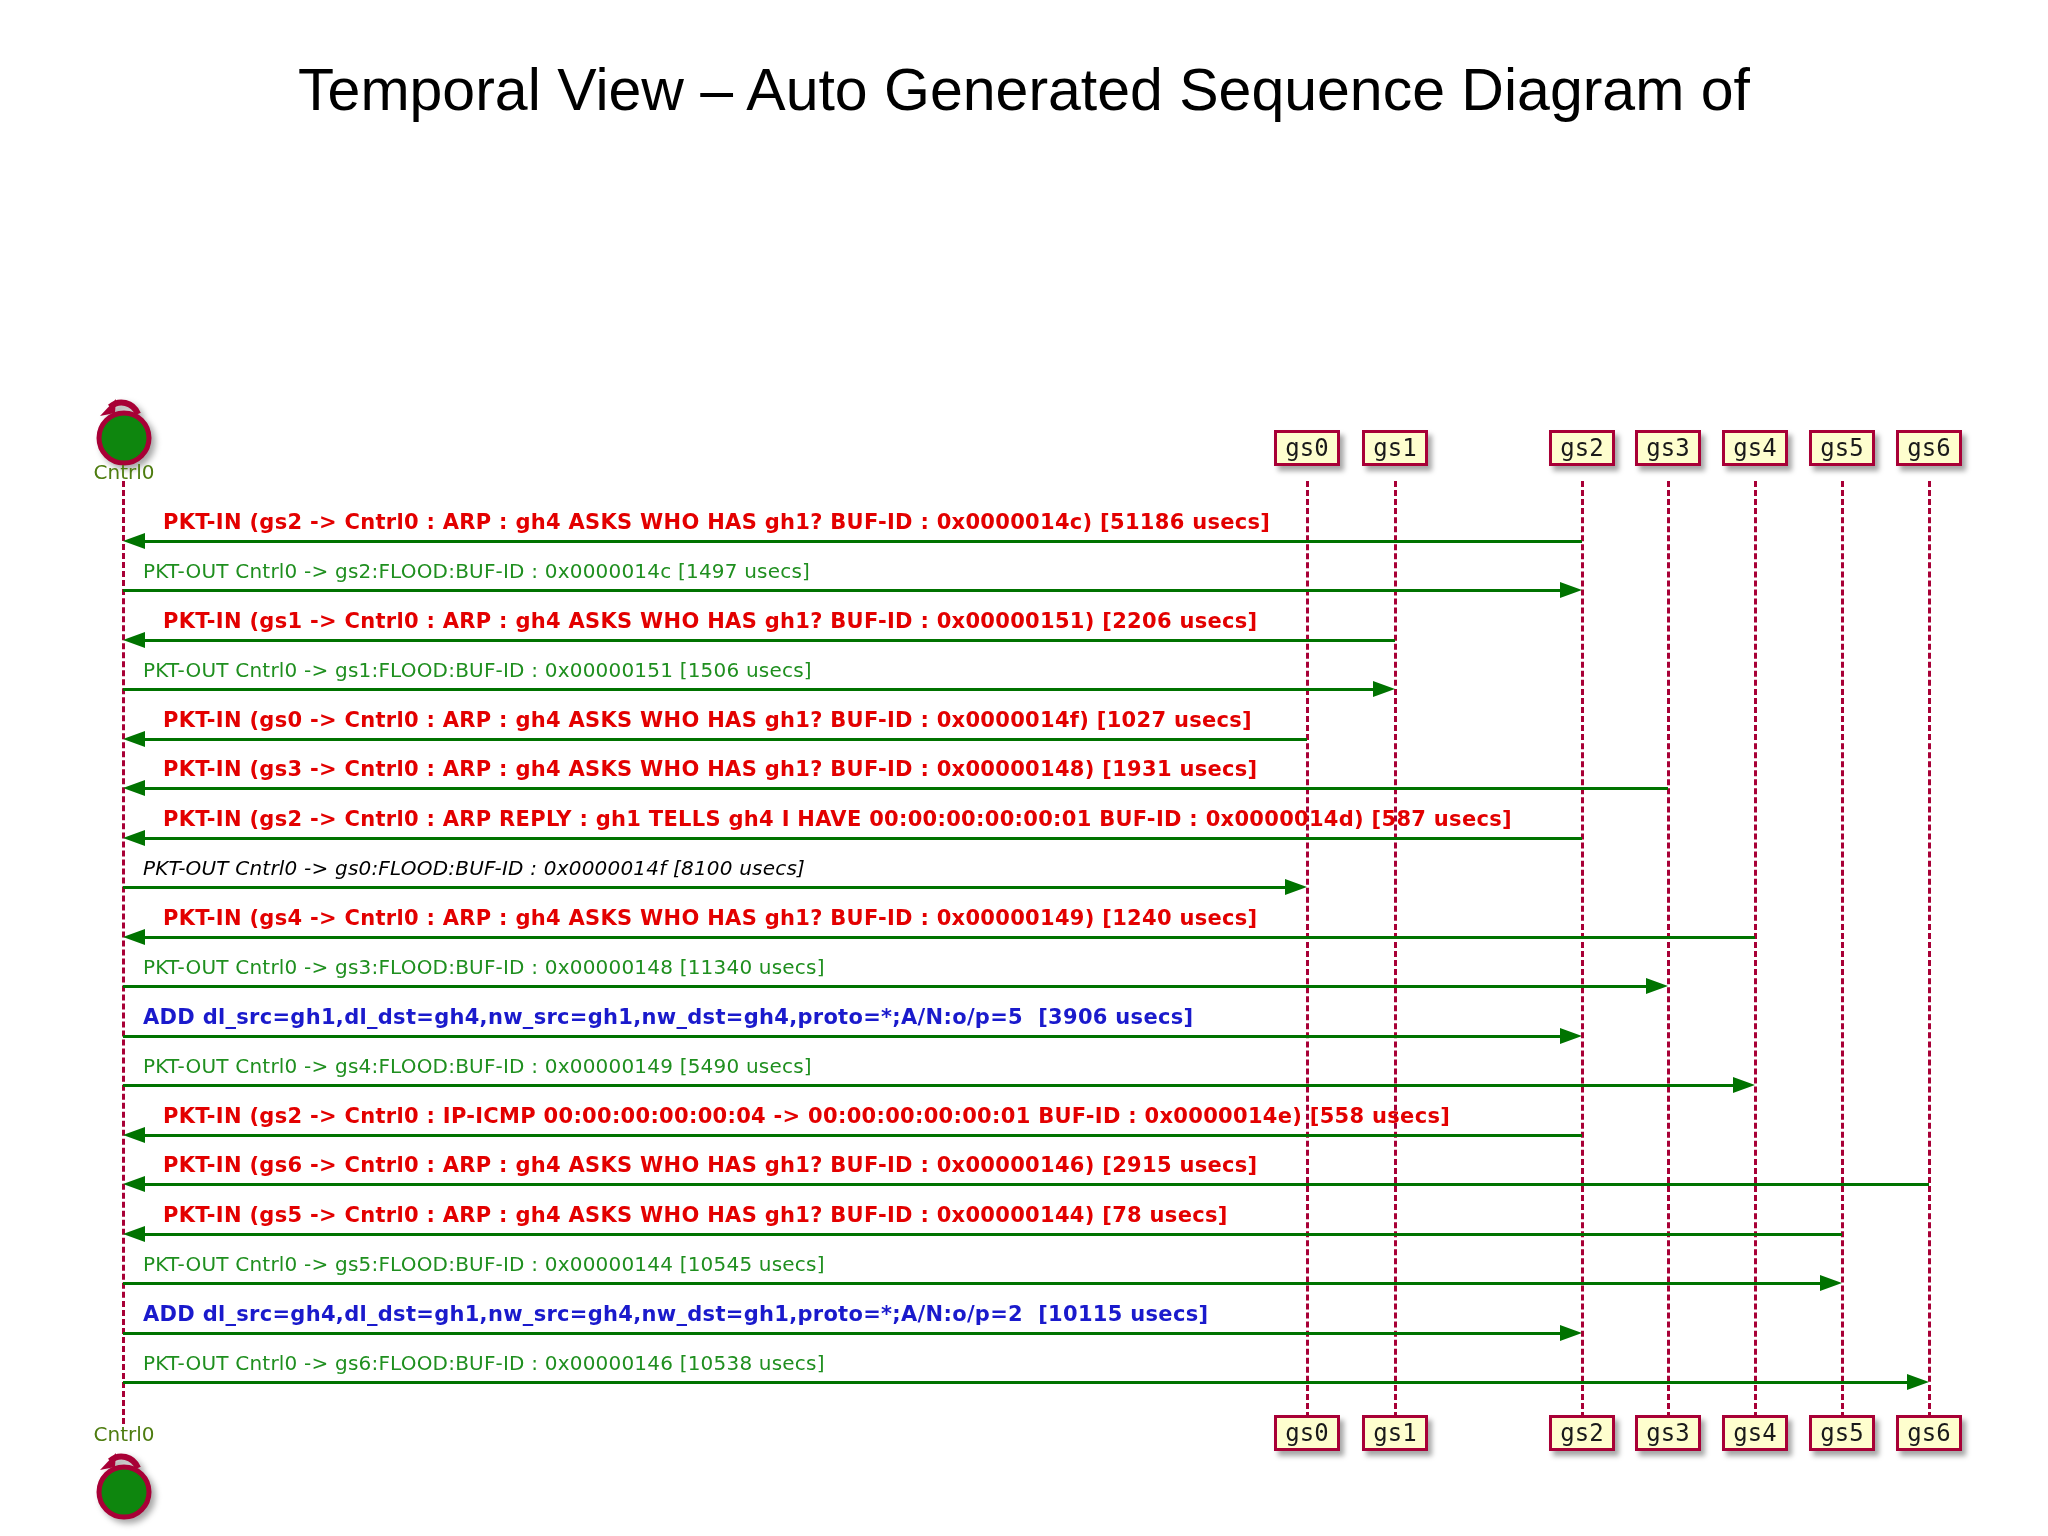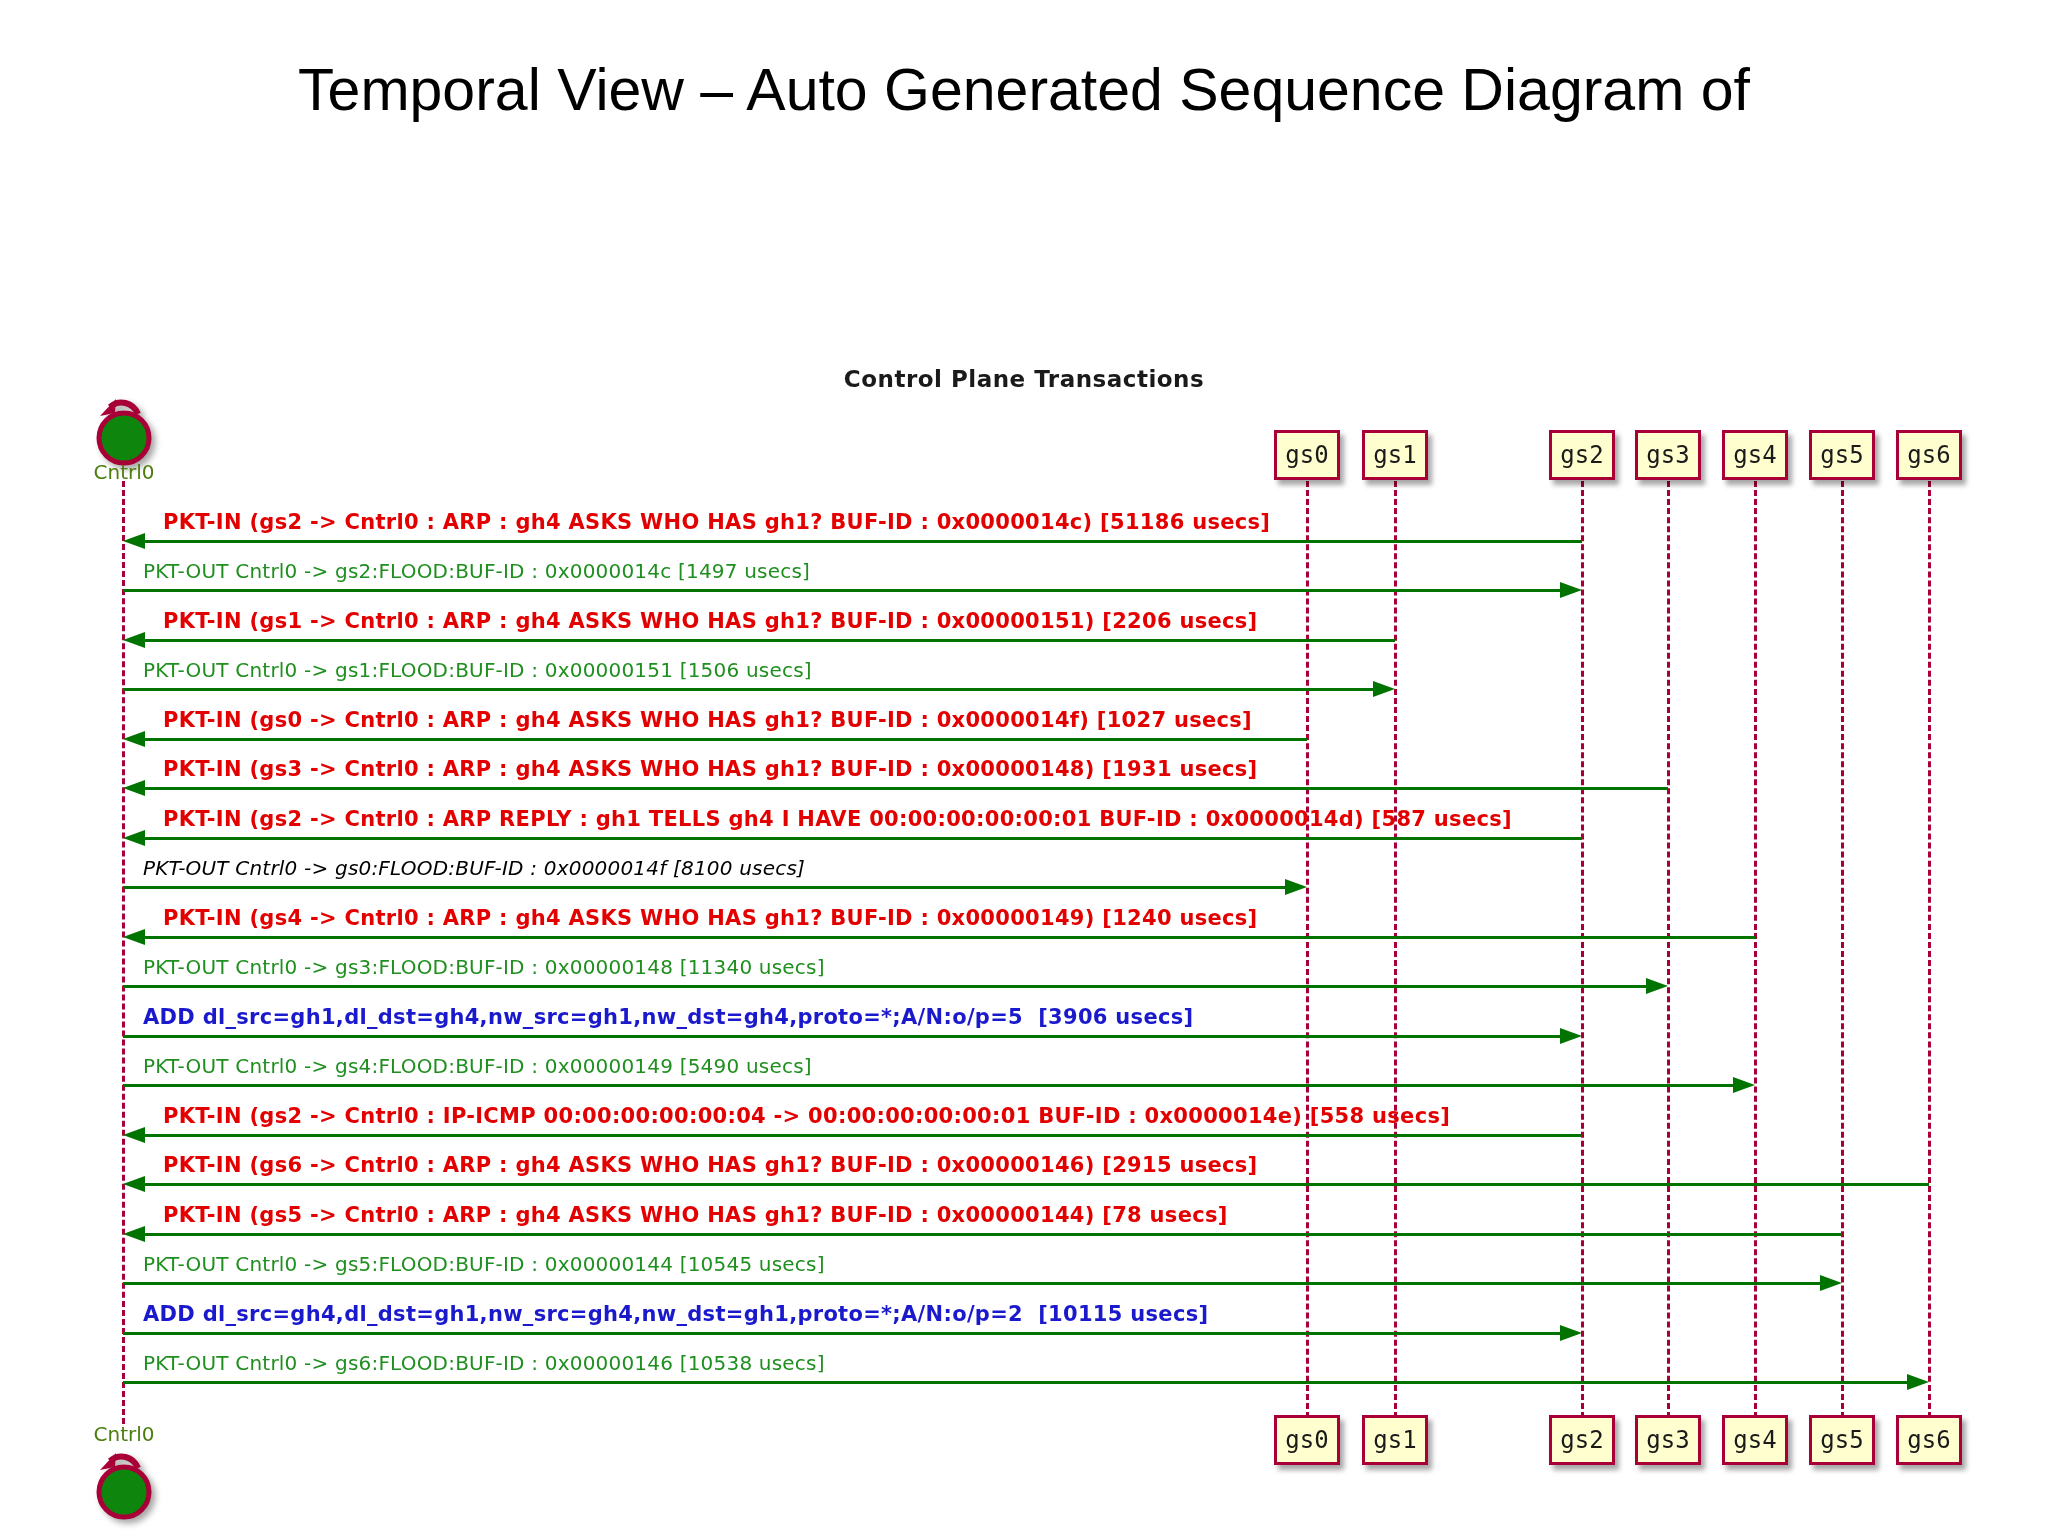--- a/index.html
+++ b/index.html
@@ -3,21 +3,21 @@
 <meta charset="utf-8">
 <style>
   html,body{margin:0;padding:0;background:#ffffff;}
   #slide{position:relative;width:2048px;height:1536px;background:#ffffff;overflow:hidden;
          font-family:"DejaVu Sans",sans-serif;}
   .slide-title{position:absolute;top:52px;left:0;width:2048px;text-align:center;
     font-family:"Liberation Sans",sans-serif;font-size:59px;line-height:76px;color:#000;}
   .diagram-title{position:absolute;top:366px;left:0;width:2048px;text-align:center;
     font-size:23px;font-weight:bold;color:#1a1a1a;letter-spacing:.5px;}
   .lifeline{position:absolute;width:0;border-left:3px dashed #a80036;}
-  .participant{position:absolute;width:66px;height:50px;background:#fefece;border:3px solid #a80036;
+  .participant{position:absolute;width:66px;height:36px;background:#fefece;border:3px solid #a80036;
     box-sizing:border-box;box-shadow:4px 5px 5px rgba(0,0,0,.35);display:flex;align-items:center;justify-content:center;}
   .participant .plabel{font-family:"DejaVu Sans Mono","Liberation Mono",monospace;font-size:24px;color:#1a1a1a;}
   .msg-label{position:absolute;white-space:pre;font-size:21px;line-height:26px;letter-spacing:.3px;}
   .msg-label.pkt-in{color:#e30000;font-weight:bold;}
   .msg-label.pkt-out{color:#1f8f1f;font-weight:normal;font-size:20px;letter-spacing:.2px;}
   .msg-label.flow-add{color:#1a1acc;font-weight:bold;}
   .msg-line{position:absolute;height:3px;background:#007300;}
   .arrowhead{position:absolute;width:0;height:0;border-top:8px solid transparent;border-bottom:8px solid transparent;}
   .arrowhead.left{border-right:22px solid #007300;}
   .arrowhead.right{border-left:22px solid #007300;}
@@ -25,21 +25,20 @@
   .ctrl-label{position:absolute;font-size:20px;color:#4d7c0f;width:120px;text-align:center;}
 </style>
 </head>
 <body>
 
 <div id="slide">
   <div class="slide-title">
     <div>Temporal View – Auto Generated Sequence Diagram of</div>
   </div>
 
-  <div class="diagram-title">Control Plane Transactions</div>
 
   <svg class="ctrl-icon" style="left:86px;top:396px;" viewBox="0 0 76 76">
     <circle cx="38" cy="42" r="25" fill="#0e860e" stroke="#a80036" stroke-width="5"></circle>
     <path d="M52 18 C47 6 33 3 24 11" stroke="#a80036" stroke-width="6" fill="none"></path>
     <polygon points="14,20 30,3 29,17" fill="#a80036"></polygon>
   </svg>
   <div class="ctrl-label" style="left:64px;top:460px;">Cntrl0</div>
 
   <div class="ctrl-label" style="left:64px;top:1422px;">Cntrl0</div>
   <svg class="ctrl-icon" style="left:86px;top:1446px;" viewBox="0 0 76 76">

